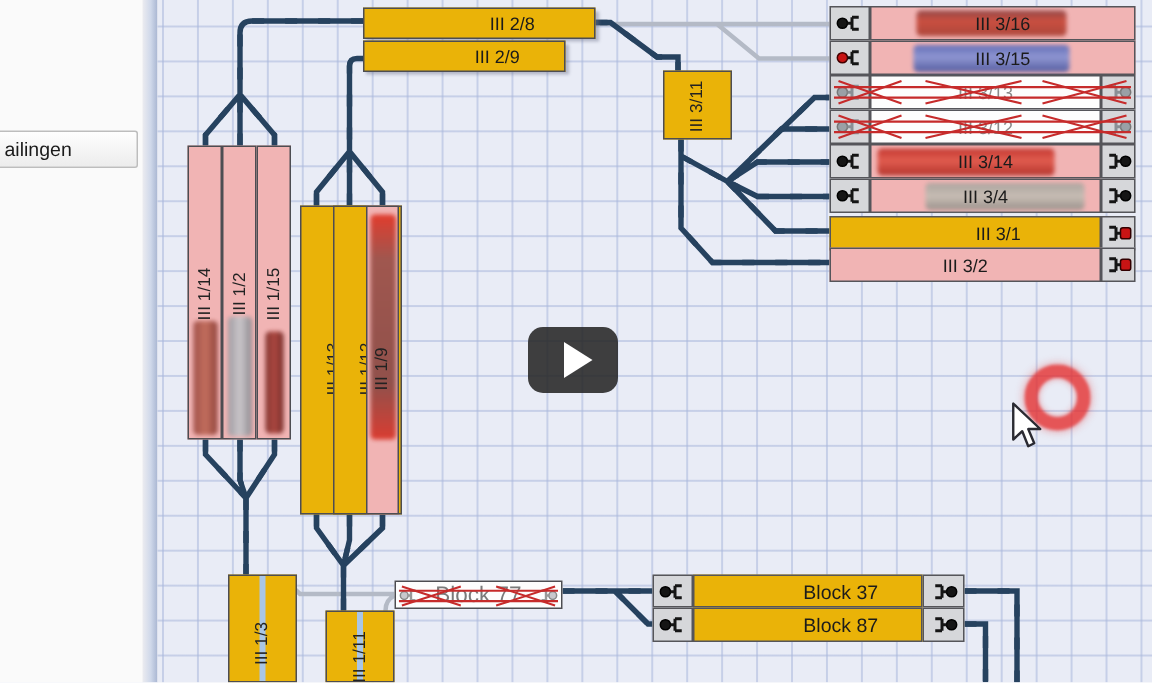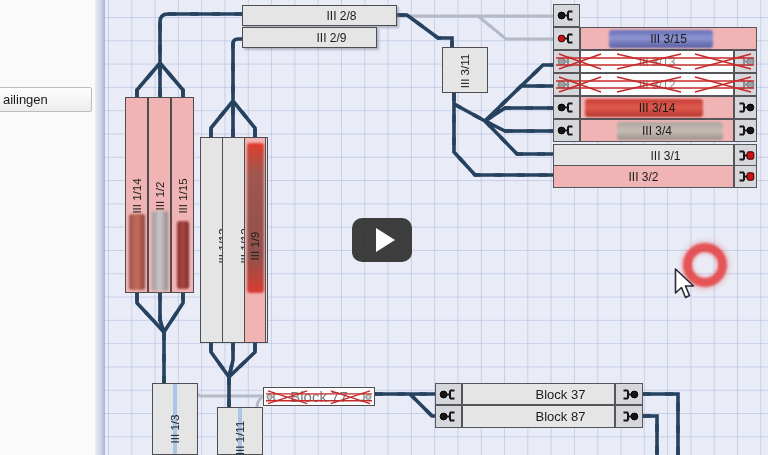--- a/index.html
+++ b/index.html
@@ -15,21 +15,21 @@
     background:linear-gradient(90deg,#ececf0,#cfd8ea 55%,#a9b6d2);}
   
   #canvas{position:absolute;left:105px;top:0;width:663px;height:455px;background-color:#e9ecf6;
     background-image:linear-gradient(rgba(170,184,220,.55) 1px,transparent 1px),
                      linear-gradient(90deg,rgba(170,184,220,.55) 1px,transparent 1px);
     background-size:23.3px 23.3px;background-position:3px 17px;}
   svg.layer{position:absolute;left:0;top:0;z-index:2;}
   
   .block{position:absolute;box-sizing:border-box;border:1px solid #4d4d52;z-index:3;
     font-size:12px;color:#1b1b1b;}
-  .cream{background:#e5e5e5;padding-left:44px;} .pink{background:#f1b4b4;} .white{background:#fdfdfd;}
+  .cream{background:#eab308;padding-left:44px;} .pink{background:#f1b4b4;} .white{background:#fdfdfd;}
   .hblock{display:flex;align-items:center;justify-content:center;
     box-shadow:2px 2px 2px rgba(110,115,140,.45);}
   .vtext{position:absolute;left:50%;transform:translate(-50%,-50%) rotate(-90deg);
     white-space:nowrap;font-size:11.5px;color:#222;z-index:4;}
   .stripe{position:absolute;left:50%;top:0;width:4px;height:100%;transform:translateX(-50%);
     background:#a9c6e6;}
   
   .rrow{position:absolute;left:553px;display:flex;z-index:3;}
   .sigcell{background:#d6d7da;border:1px solid #55555a;box-sizing:border-box;
     display:flex;align-items:center;justify-content:center;}
@@ -149,20 +149,24 @@
     </svg>
   </div>
 
   <div class="rrow" style="top:4px;height:23px;">
     <div class="sigcell" style="width:27px;">
       <svg width="19" height="13" viewBox="0 0 19 13">
         <circle cx="4.6" cy="6.5" r="3.4" fill="#151515" stroke="#000"></circle>
         <path d="M8,6.5 H11 M11,2.5 V10.5 M11,2.5 H15.5 M11,10.5 H15.5" stroke="#151515" stroke-width="2" fill="none"></path>
       </svg>
     </div>
+    <div class="rbody pink" style="width:177px;">
+      <div class="train" style="left:30px;top:2px;width:100px;height:17px;background:linear-gradient(#8a4040,#c84838 40%,#a84034);"></div>
+      <span>III 3/16</span>
+    </div>
   </div>
 
   <div class="rrow" style="top:27px;height:23px;">
     <div class="sigcell" style="width:27px;">
       <svg width="19" height="13" viewBox="0 0 19 13">
         <circle cx="4.6" cy="6.5" r="3.4" fill="#c81414" stroke="#400"></circle>
         <path d="M8,6.5 H11 M11,2.5 V10.5 M11,2.5 H15.5 M11,10.5 H15.5" stroke="#151515" stroke-width="2" fill="none"></path>
       </svg>
     </div>
     <div class="rbody pink" style="width:177px;">

